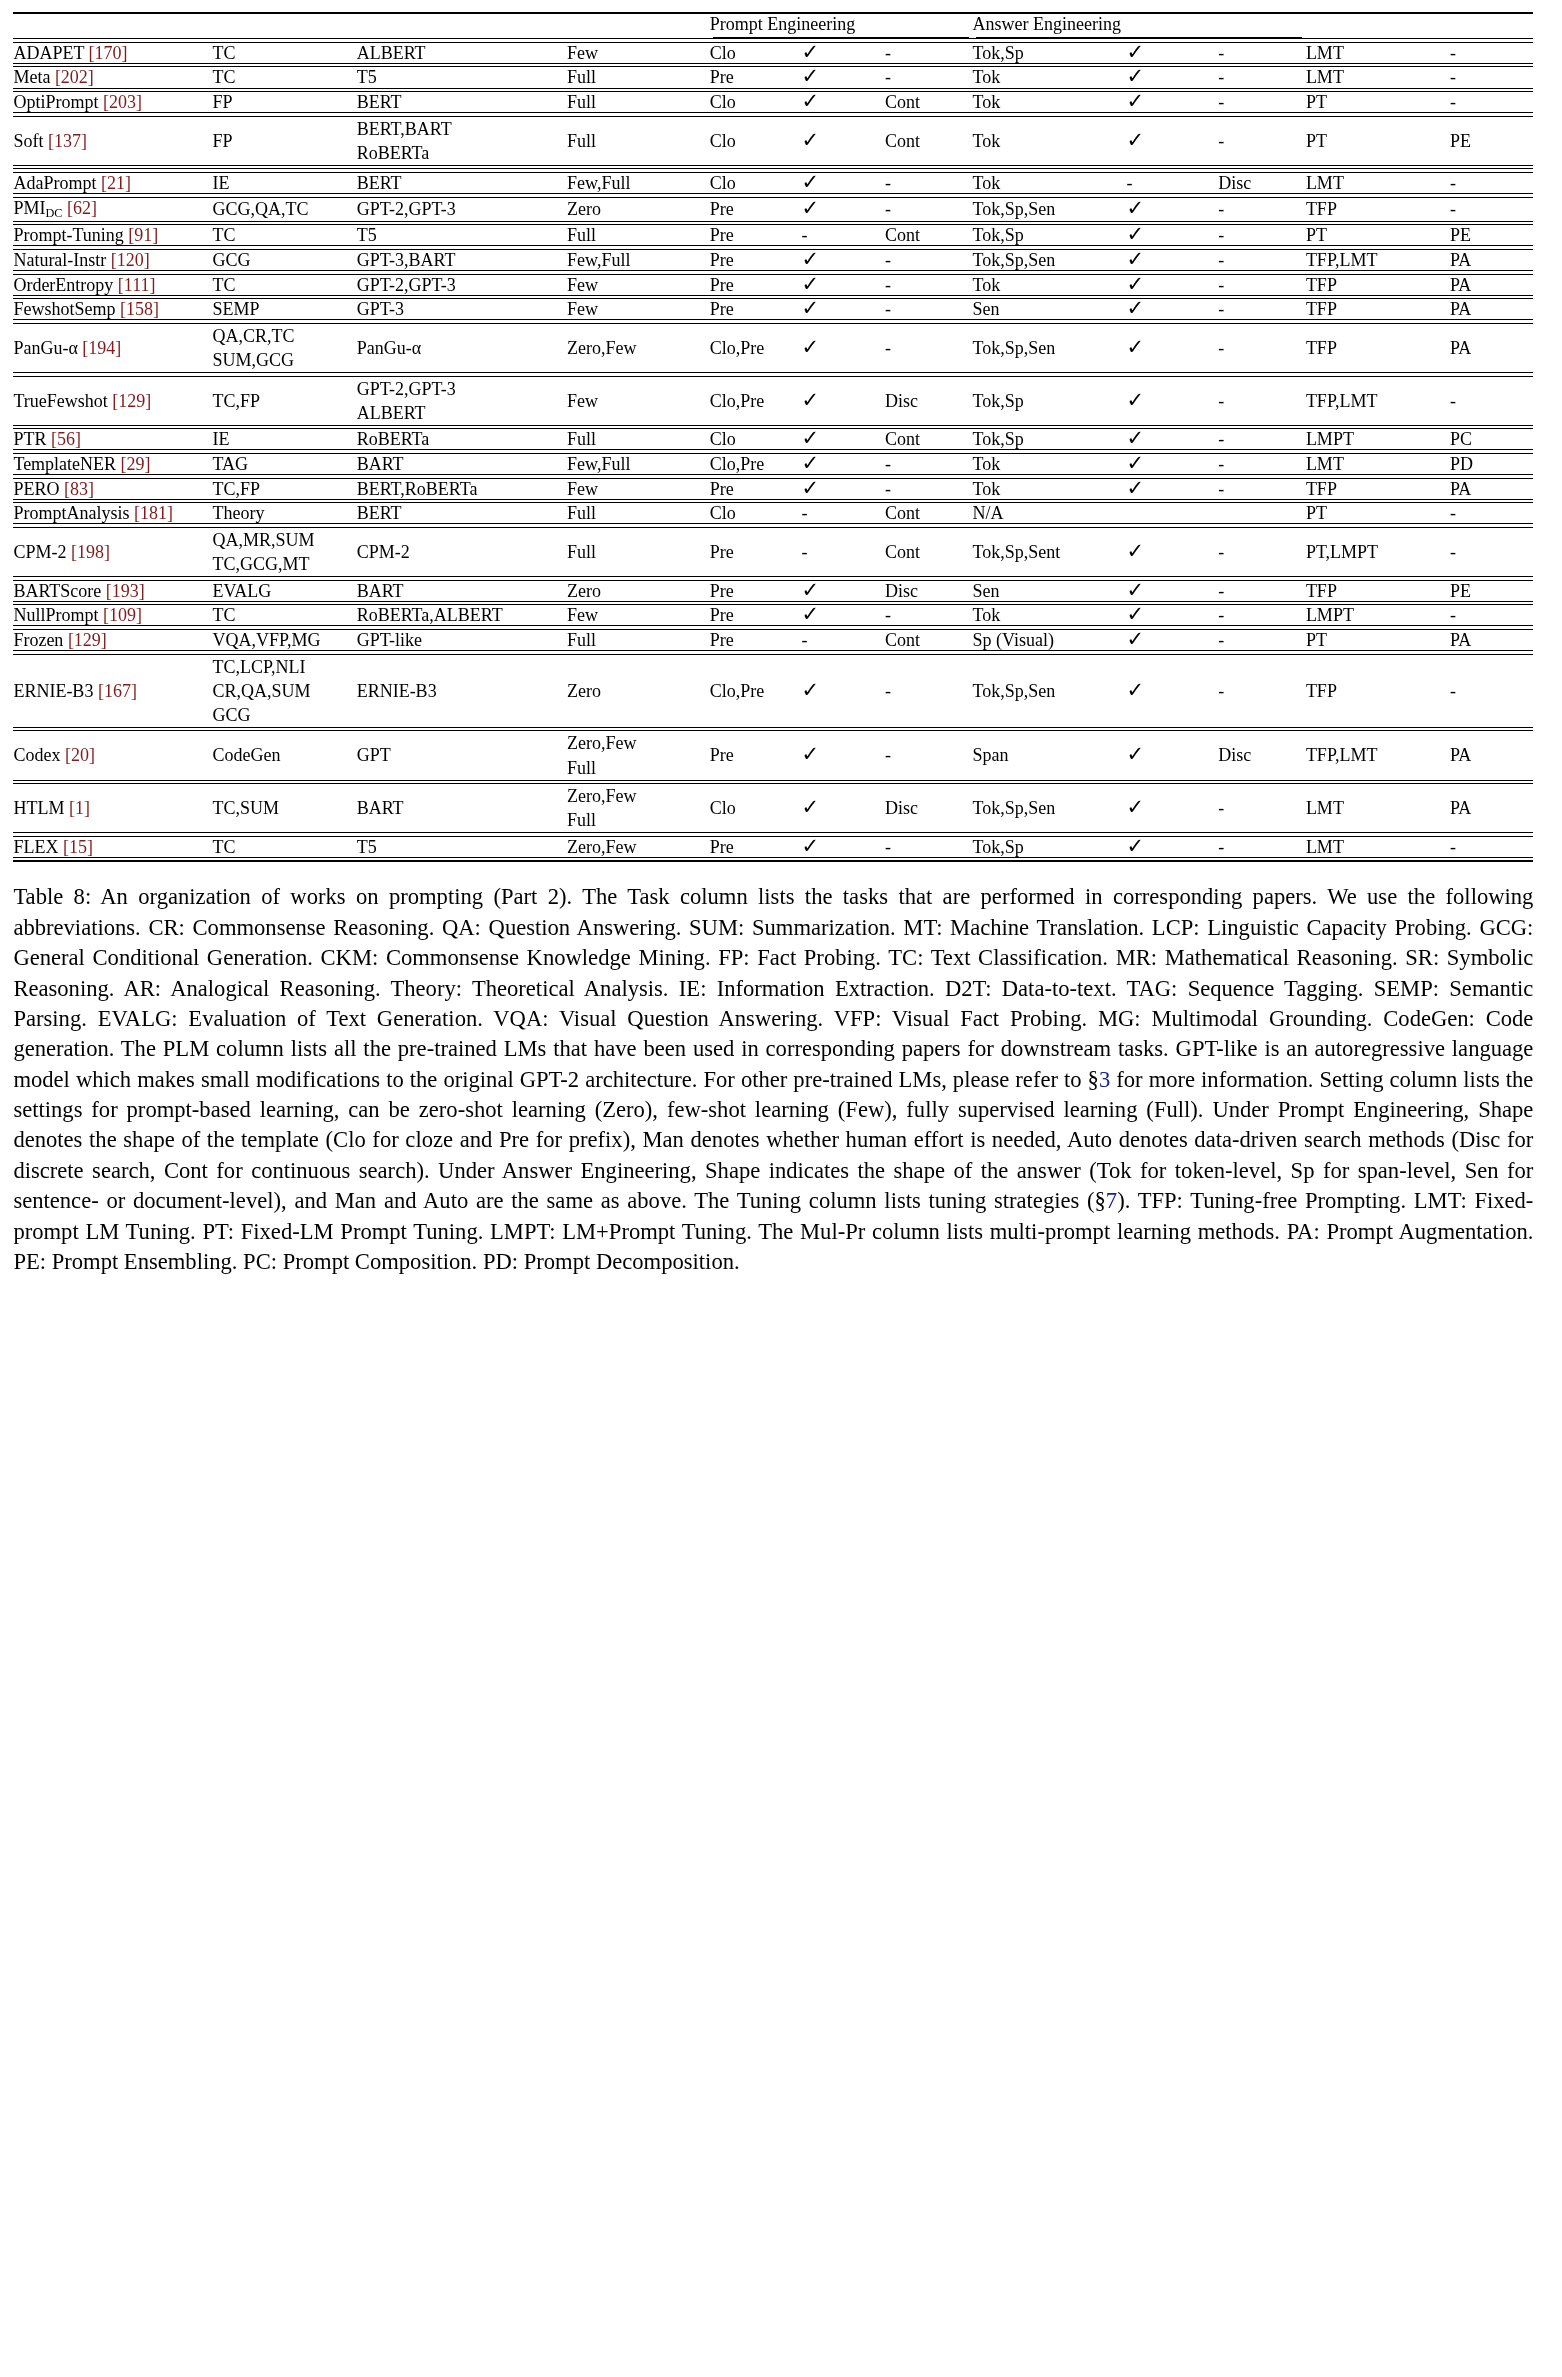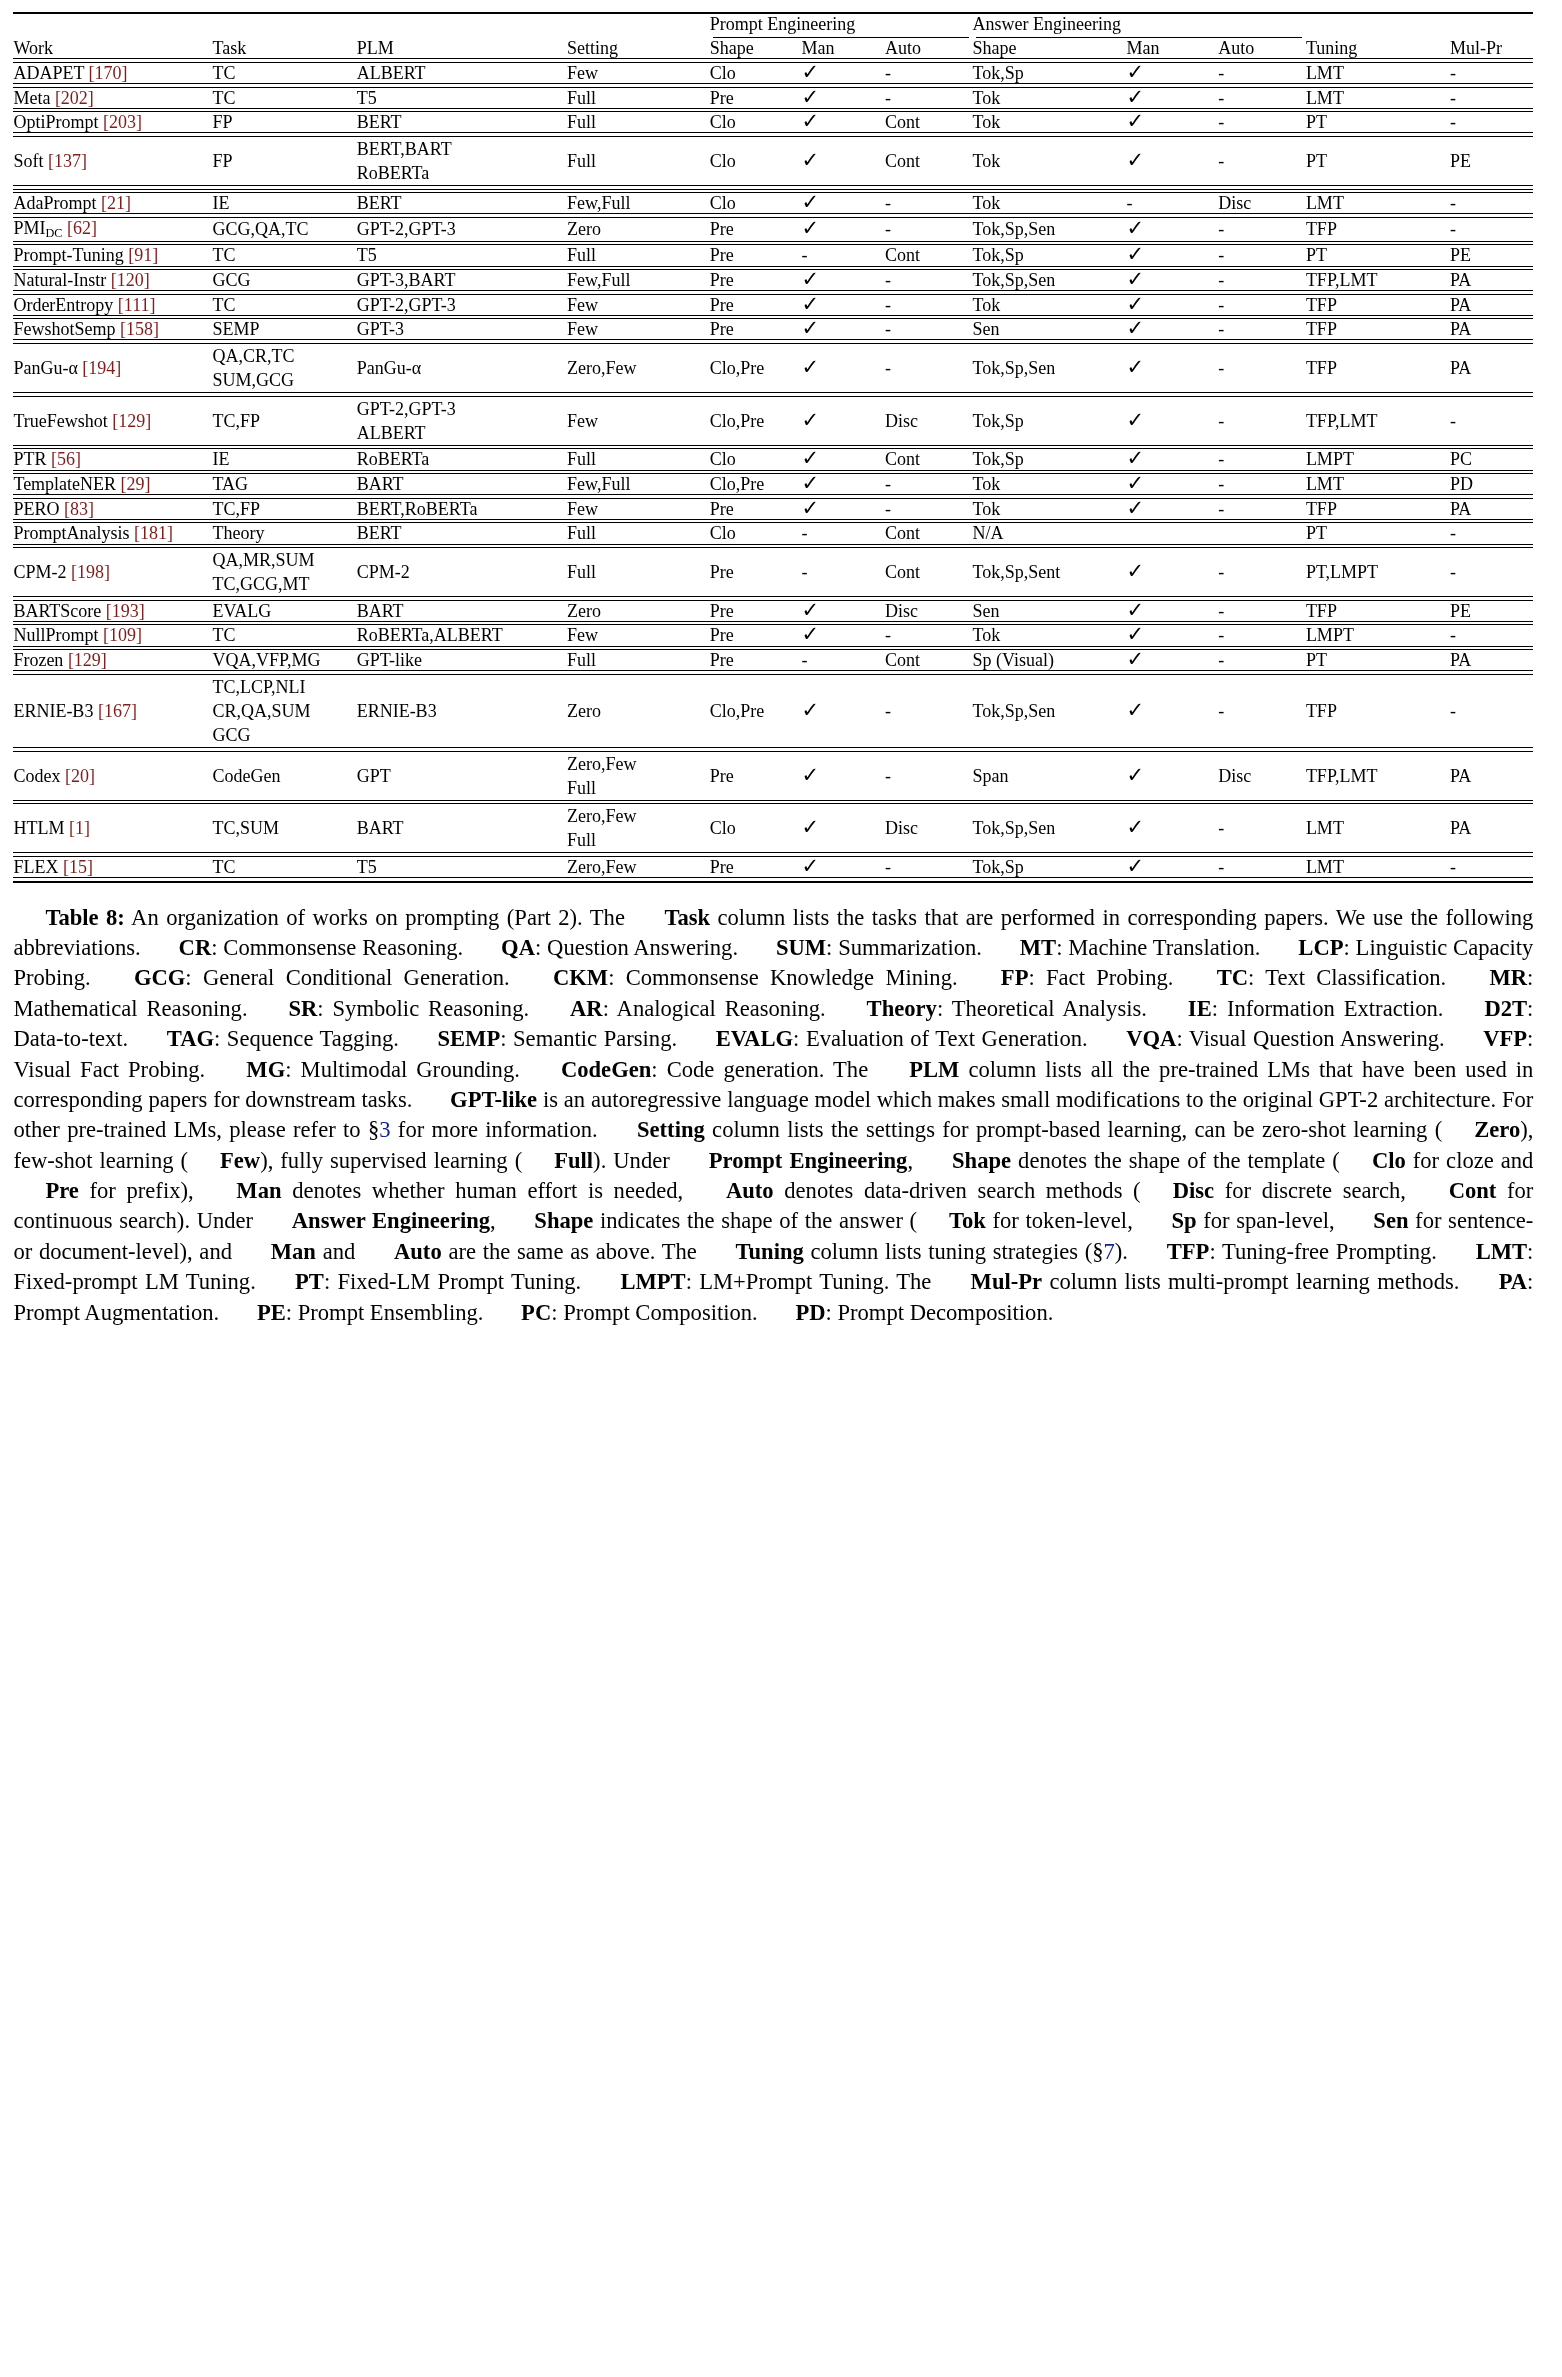--- a/index.html
+++ b/index.html
@@ -68,21 +68,21 @@
   
   .caption{
     width:1520px;
     margin-top:20px;
     font-size:22.6px;
     line-height:1.345;
     text-align:justify;
     text-justify:inter-word;
     hyphens:none;
   }
-  .caption b{font-weight:bold;margin-left:32px;}
+  .caption b{font-weight:normal;}
   .caption .ref{color:#13228c;}
 </style>
 </head>
 <body>
 
 <div class="page">
 
   <table class="tbl">
     <colgroup>
       <col style="width:141px">
@@ -110,34 +110,20 @@
           <span class="glabel">Prompt Engineering</span>
           <span class="gline"></span>
         </td>
         <td class="hdr-grp" colspan="3">
           <span class="glabel">Answer Engineering</span>
           <span class="gline"></span>
         </td>
         <td colspan="2"></td>
       </tr>
 
-      <tr>
-        <td class="hdr-main hdr-sub c-left">Work</td>
-        <td class="hdr-main hdr-sub c-left">Task</td>
-        <td class="hdr-main hdr-sub c-left">PLM</td>
-        <td class="hdr-main hdr-sub c-left">Setting</td>
-        <td class="hdr-main hdr-sub c-left">Shape</td>
-        <td class="hdr-main hdr-sub c-center">Man</td>
-        <td class="hdr-main hdr-sub c-center">Auto</td>
-        <td class="hdr-main hdr-sub c-left">Shape</td>
-        <td class="hdr-main hdr-sub c-center">Man</td>
-        <td class="hdr-main hdr-sub c-center">Auto</td>
-        <td class="hdr-main hdr-sub c-left">Tuning</td>
-        <td class="hdr-main hdr-sub c-left">Mul-Pr</td>
-      </tr>
 
       <tr class="rule-double">
           <td colspan="12"></td>
         </tr>
     </tbody>
 
     <tbody id="tbody-rows">
         <tr>
           <td class="rowcell c-left">ADAPET <span class="ref">[170]</span></td>
           <td class="rowcell c-left">TC</td>

